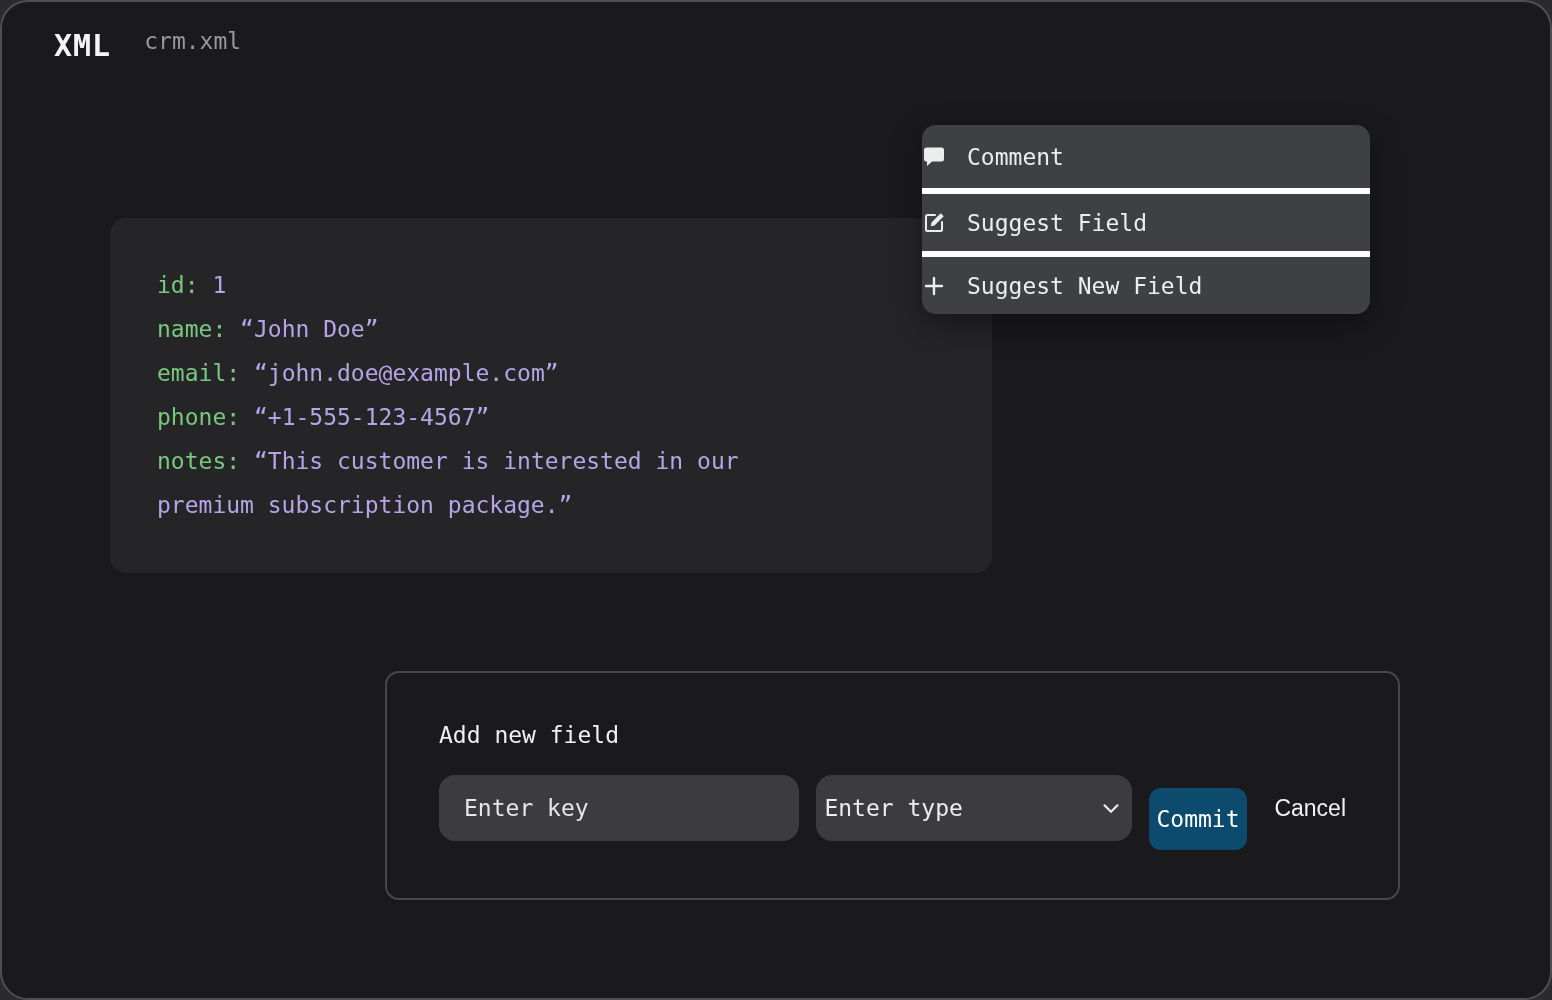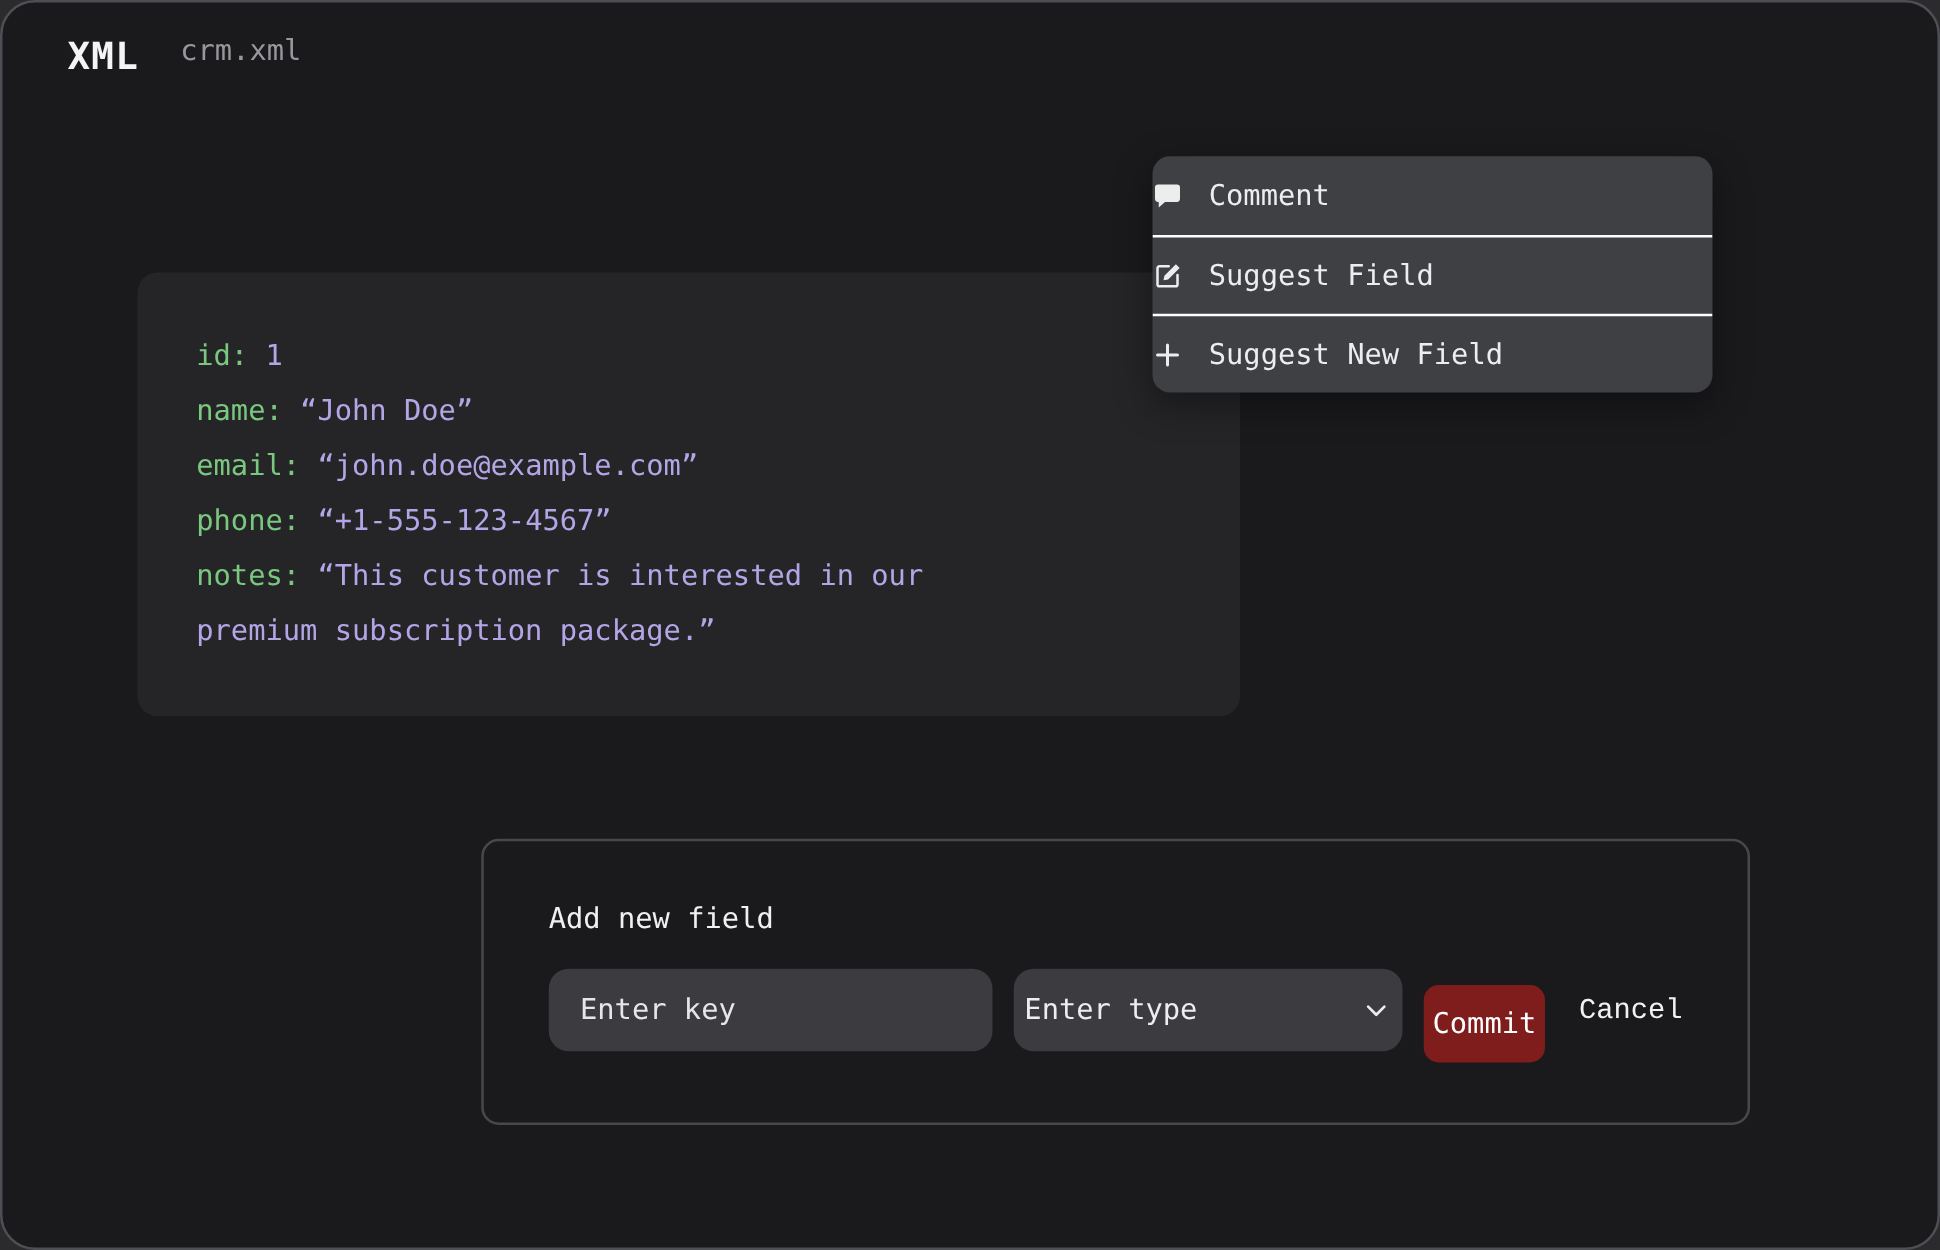--- a/index.html
+++ b/index.html
@@ -30,21 +30,21 @@
   .code-line .v { color: #b4a6e6; }
 
   
   .context-menu {
     position: absolute; left: 920px; top: 123px; width: 448px;
     background: #3e4044; border-radius: 14px;
     box-shadow: 0 10px 30px rgba(0,0,0,0.4);
     overflow: hidden;
   }
   .menu-item { display: flex; align-items: center; height: 63px; cursor: pointer; }
-  .menu-item + .menu-item { border-top: 2px solid #ffffff; }
+  .menu-item + .menu-item { border-top: 6px solid #ffffff; }
   .menu-item .mi-icon { width: 24px; height: 24px; display: flex; align-items: center; justify-content: center; }
   .menu-item .mi-label { margin-left: 21px; color: #eceded; }
 
   
   .add-panel {
     position: absolute; left: 383px; top: 669px; width: 1015px; height: 229px;
     border: 2px solid #47484c; border-radius: 14px;
     padding: 49px 52px 0 52px; background: #1a1a1d;
   }
   .add-title { color: #f0f0f2; }
@@ -54,27 +54,27 @@
     border-radius: 16px; padding: 0 25px; color: #ededf0;
     font-family: "DejaVu Sans Mono", monospace; font-size: 23px;
   }
   .key-input::placeholder { color: #e6e6ea; opacity: 1; }
   .type-select {
     margin-left: 17px; width: 337px; height: 66px; background: #3b3b40;
     border-radius: 16px; padding: 0 8px; display: flex; align-items: center;
     justify-content: space-between; cursor: pointer; color: #ededf0;
   }
   .commit-btn {
-    margin-left: 17px; width: 106px; height: 62px; background: #7f1d1d;
+    margin-left: 17px; width: 106px; height: 62px; background: #0c4a6e;
     border: none; border-radius: 12px; color: #ffffff; cursor: pointer;
     font-family: "DejaVu Sans Mono", monospace; font-size: 23px; margin-top: 22px;
   }
   .cancel-btn {
     margin-left: 27px; background: none; border: none; color: #f0f1f3; cursor: pointer;
-    font-family: Liberation Mono, monospace; font-size: 23px;
+    font-family: Liberation Sans, sans-serif; font-size: 23px;
   }
   svg { display: block; }
 </style>
 </head>
 <body>
 
 <div class="window">
 
   <div class="header">
     <span class="logo">XML</span>

